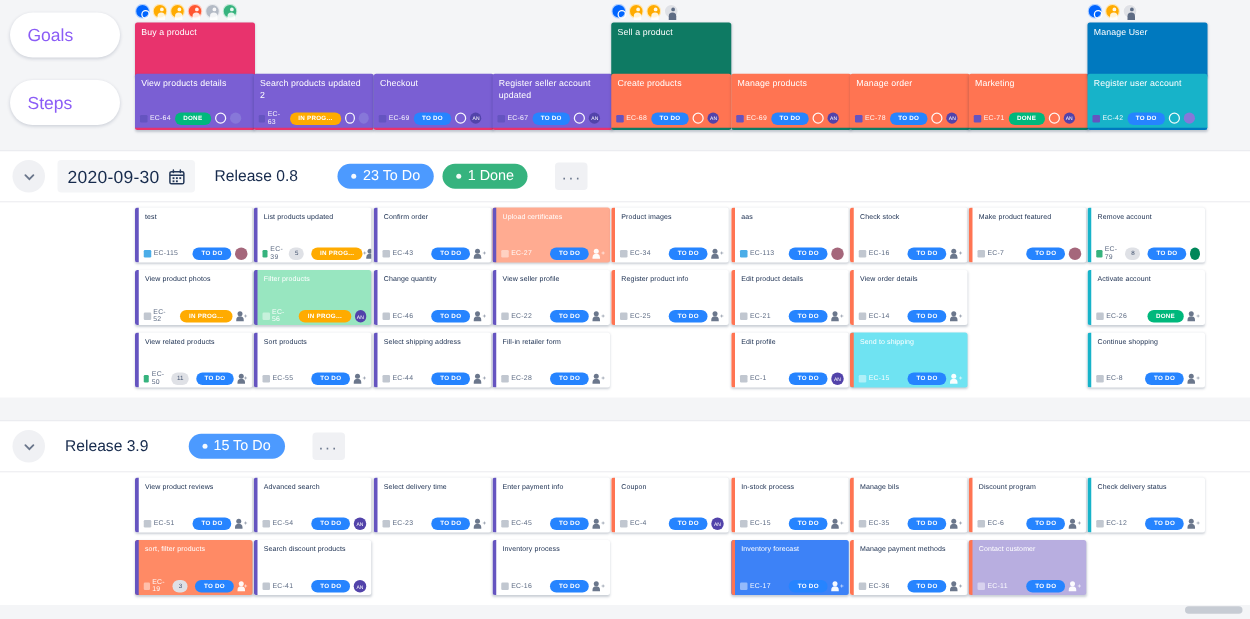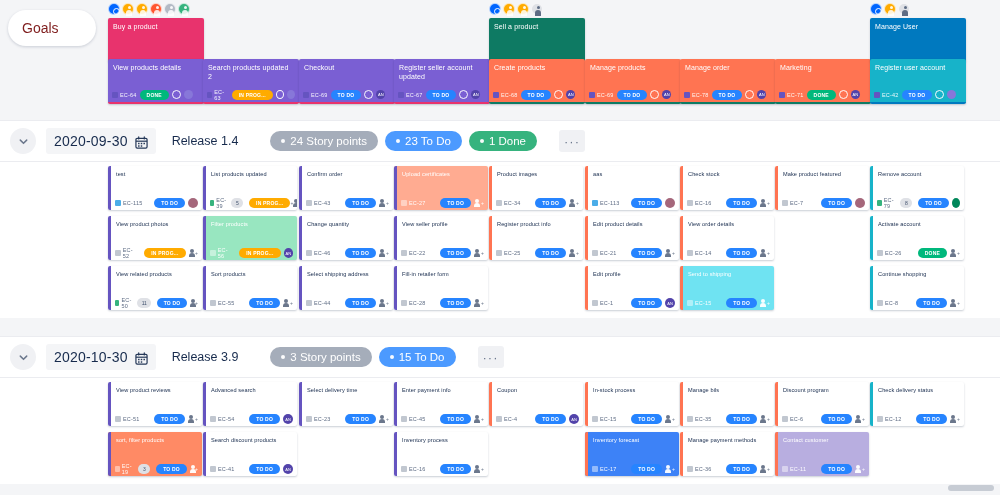--- a/index.html
+++ b/index.html
@@ -11,21 +11,21 @@
   }
   .board { position: relative; width: 1000px; height: 495px; }
 
   
   .map-area { position: relative; height: 120px; background: #f4f5f7; }
   .rail-labels { position: absolute; left: 8px; top: 10px; width: 88px; }
   .rail-pill {
     width: 88px; height: 36px; border-radius: 18px;
     background: #fff; box-shadow: 0 1px 3px rgba(9,30,66,.18);
     display: flex; align-items: center; padding-left: 14px;
-    font-size: 14px; color: #7f1d1d; margin-bottom: 18px;
+    font-size: 14px; color: #8b5cf6; margin-bottom: 18px;
   }
 
   .avatars-row { position: absolute; top: 3px; height: 14px; display: flex; gap: 2px; }
   .av {
     width: 12px; height: 12px; border-radius: 50%;
     display: inline-block; position: relative;
     border: 1px solid rgba(255,255,255,.7);
   }
   .av.gear { background: #0065ff; }
   .av.gear::after {
@@ -173,20 +173,23 @@
 </style>
 </head>
 <body>
 
 <div class="board">
 
   <div class="map-area">
     <div class="rail-labels">
       <div class="rail-pill">
         <span>Goals</span>
+      </div>
+      <div class="rail-pill">
+        <span>Steps</span>
       </div>
     </div>
     <div id="map-columns">
         <div class="avatars-row" style="left:108px">
           <span class="av gear"></span>
           <span class="av person y"></span>
           <span class="av person y"></span>
           <span class="av person o"></span>
           <span class="av person gray"></span>
           <span class="av person g"></span>
@@ -310,23 +313,22 @@
               <path d="M1 5.6h12" stroke="#253858" stroke-width="1.3"></path>
               <path d="M4 1v2.2M10 1v2.2" stroke="#253858" stroke-width="1.3" stroke-linecap="round"></path>
               <rect x="3.3" y="7.3" width="1.6" height="1.6" fill="#253858"></rect>
               <rect x="6.2" y="7.3" width="1.6" height="1.6" fill="#253858"></rect>
               <rect x="9.1" y="7.3" width="1.6" height="1.6" fill="#253858"></rect>
               <rect x="3.3" y="10" width="1.6" height="1.6" fill="#253858"></rect>
               <rect x="6.2" y="10" width="1.6" height="1.6" fill="#253858"></rect>
             </svg>
       </span>
     </div>
-    <span class="rel-name">Release 1.4</span>
+    <span class="rel-name">Release 0.8</span>
     <div class="badges">
-          <span class="badge points"><span class="dot"></span>24 Story points</span>
           <span class="badge todo"><span class="dot"></span>23 To Do</span>
           <span class="badge done"><span class="dot"></span>1 Done</span>
         </div>
     <div class="dots-btn">···</div>
   </div>
       <div class="release-body" style="height:156px">
         <div class="scard light" style="left:108px;top:4px;background:#ffffff">
         <span class="bar" style="background:#6554c0"></span>
         <div class="ttl">test</div>
         <div class="footer">
@@ -627,38 +629,22 @@
         </div>
         </div>
       </div>
       <div class="sep"></div>
       <div class="release-head">
     <div class="chev">
       <svg width="11" height="11" viewBox="0 0 12 12">
             <path d="M2.5 4.5L6 8l3.5-3.5" stroke="#6b778c" stroke-width="1.6" fill="none" stroke-linecap="round"></path>
           </svg>
     </div>
-    <div class="date-box">
-      <span class="date-txt">2020-10-30</span>
-      <span class="cal-ico">
-        <svg width="13" height="13" viewBox="0 0 14 14">
-              <rect x="1" y="2.5" width="12" height="10.5" rx="1.4" fill="none" stroke="#253858" stroke-width="1.3"></rect>
-              <path d="M1 5.6h12" stroke="#253858" stroke-width="1.3"></path>
-              <path d="M4 1v2.2M10 1v2.2" stroke="#253858" stroke-width="1.3" stroke-linecap="round"></path>
-              <rect x="3.3" y="7.3" width="1.6" height="1.6" fill="#253858"></rect>
-              <rect x="6.2" y="7.3" width="1.6" height="1.6" fill="#253858"></rect>
-              <rect x="9.1" y="7.3" width="1.6" height="1.6" fill="#253858"></rect>
-              <rect x="3.3" y="10" width="1.6" height="1.6" fill="#253858"></rect>
-              <rect x="6.2" y="10" width="1.6" height="1.6" fill="#253858"></rect>
-            </svg>
-      </span>
-    </div>
     <span class="rel-name">Release 3.9</span>
     <div class="badges">
-          <span class="badge points"><span class="dot"></span>3 Story points</span>
           <span class="badge todo"><span class="dot"></span>15 To Do</span>
         </div>
     <div class="dots-btn">···</div>
   </div>
       <div class="release-body" style="height:106px">
         <div class="scard light" style="left:108px;top:4px;background:#ffffff">
         <span class="bar" style="background:#6554c0"></span>
         <div class="ttl">View product reviews</div>
         <div class="footer">
           <span class="key-chip"><span class="key-sq "></span>EC-51</span>

